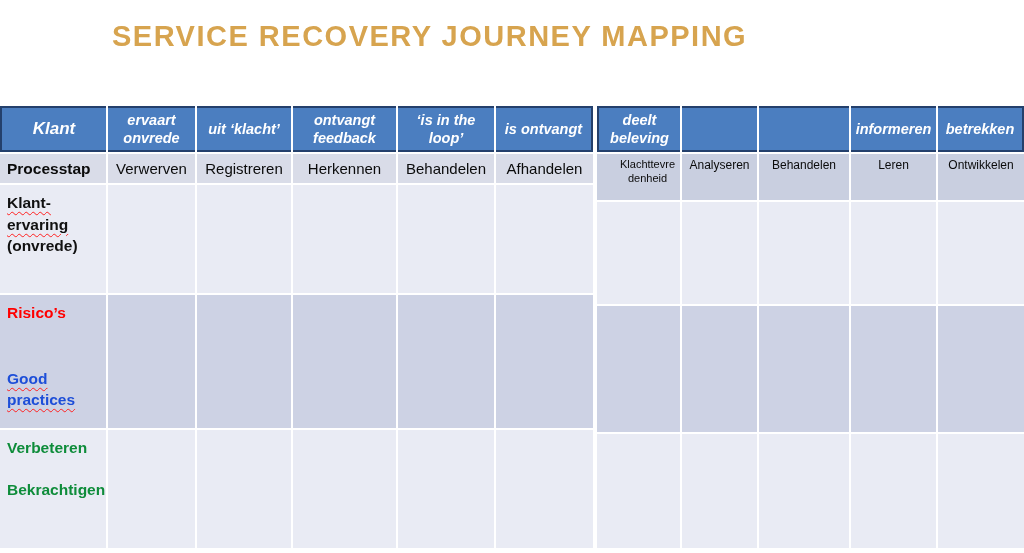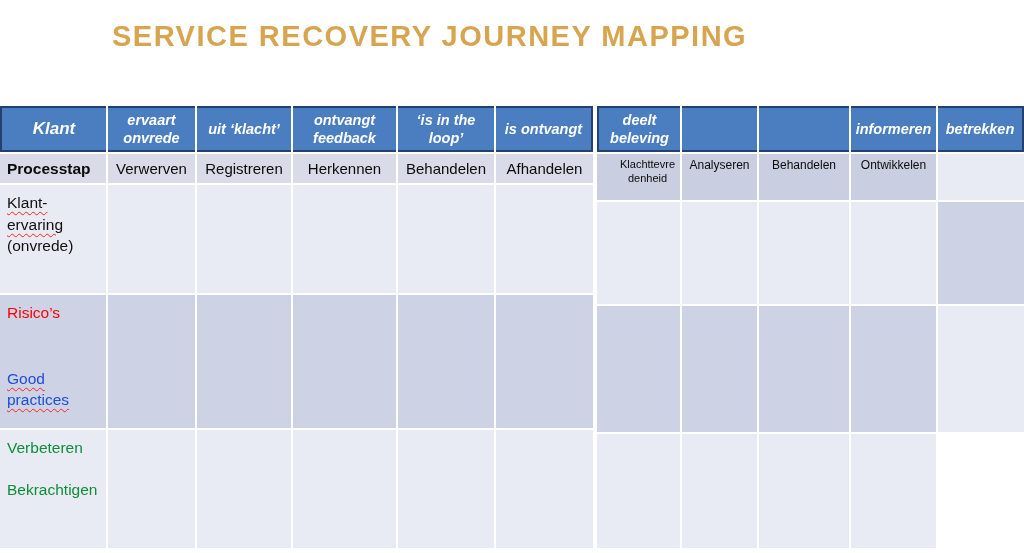--- a/index.html
+++ b/index.html
@@ -83,21 +83,21 @@
     align-items: flex-start;
     justify-content: center;
     text-align: center;
     padding-top: 4px;
     line-height: 1.25;
   }
   .rpcell.small { font-size: 11px; word-break: break-all; padding-left: 20px; padding-right: 2px; }
   
   .light { background: #e9ebf4; }
   .dark  { background: #cdd2e4; }
-  .label-cell { padding: 7px 19px 0 7px; font-weight: normal; font-size: 15.5px; line-height: 1.4; }
+  .label-cell { padding: 7px 19px 0 7px; font-weight: bold; font-size: 15.5px; line-height: 1.4; }
   .blk { display: block; }
   .wavy {
     text-decoration: underline;
     text-decoration-style: wavy;
     text-decoration-color: #ff2020;
     text-decoration-thickness: 1px;
     text-underline-offset: 3px;
   }
   .c-black { color: #111111; }
   .c-red   { color: #ff0000; }
@@ -165,20 +165,21 @@
 
     <div class="cell hcell hfirst">deelt beleving</div>
     <div class="cell hcell"></div>
     <div class="cell hcell"></div>
     <div class="cell hcell">informeren</div>
     <div class="cell hcell hlast">betrekken</div>
 
     <div class="cell rpcell small">Klachttevredenheid</div>
     <div class="cell rpcell">Analyseren</div>
     <div class="cell rpcell">Behandelen</div>
+    <div class="cell rpcell">Leren</div>
     <div class="cell rpcell">Ontwikkelen</div>
 
     <div class="cell light"></div>
     <div class="cell light"></div>
     <div class="cell light"></div>
     <div class="cell light"></div>
     <div class="cell light"></div>
 
     <div class="cell dark"></div>
     <div class="cell dark"></div>

